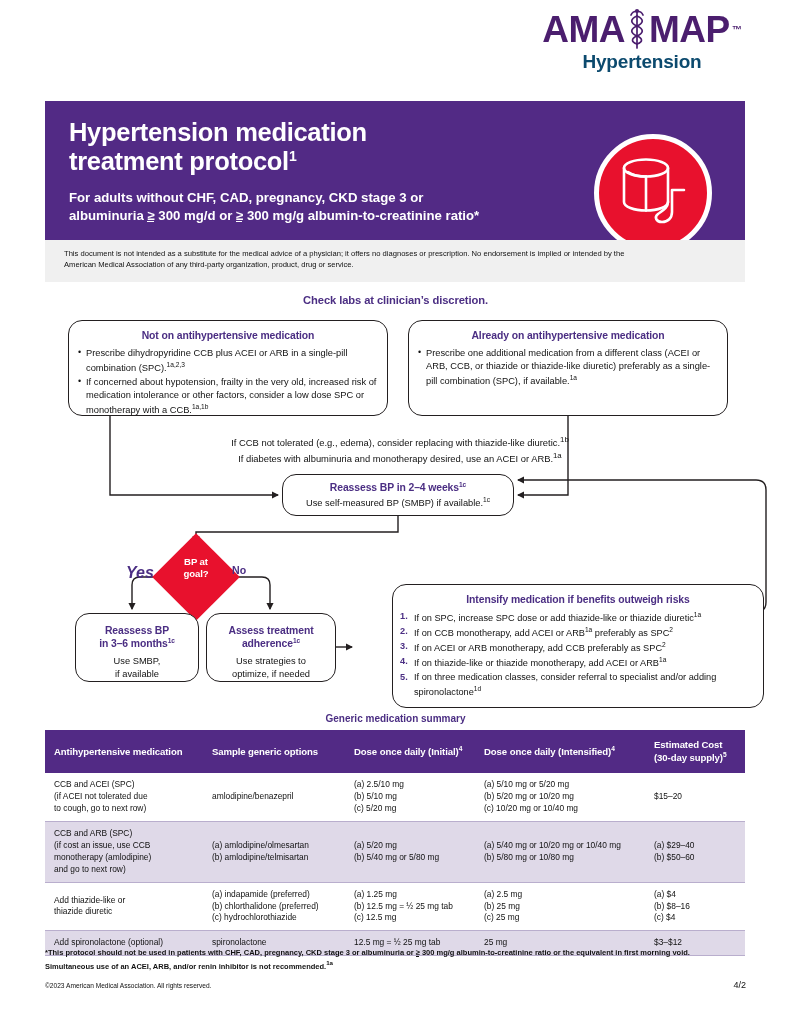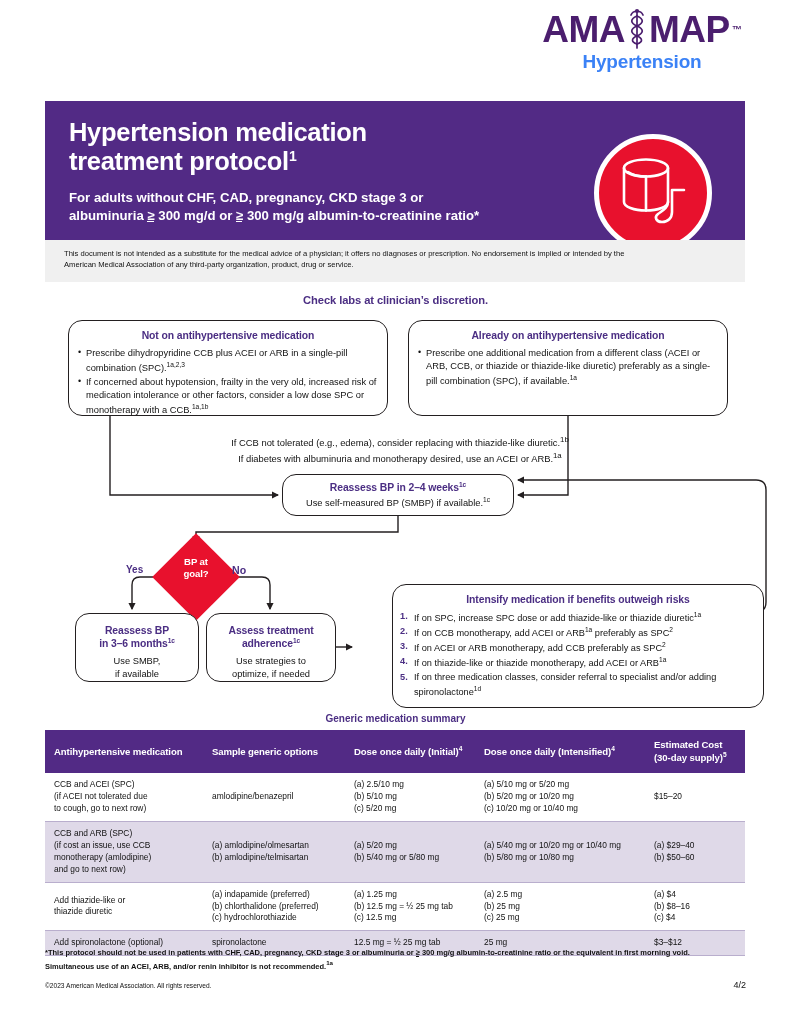--- a/index.html
+++ b/index.html
@@ -14,21 +14,21 @@
 
   
   .logo { position: absolute; right: 34px; top: 8px; text-align: center; width: 230px; }
   .logo-row { display: flex; align-items: center; justify-content: center; gap: 2px; }
   .logo-ama, .logo-map {
     font-size: 37px; font-weight: bold; color: #4B1E6E;
     letter-spacing: -0.5px; line-height: 1;
   }
   .logo-cad { width: 26px; height: 42px; position: relative; margin: 0 -3px; }
   .logo-tm { font-size: 10px; font-weight: bold; color: #4B1E6E; vertical-align: top; line-height: 1; margin-top: 2px;}
-  .logo-sub { font-size: 19px; font-weight: bold; color: #3b82f6; margin-top: 1px; letter-spacing: -0.2px; }
+  .logo-sub { font-size: 19px; font-weight: bold; color: #0c4a6e; margin-top: 1px; letter-spacing: -0.2px; }
 
   
   .banner {
     position: absolute; left: 45px; top: 101px; width: 700px; height: 139px;
     background: #522A85;
   }
   .banner-title {
     position: absolute; left: 24px; top: 17px; width: 450px;
     font-size: 25.5px; font-weight: bold; color: #ffffff; line-height: 1.13;
     letter-spacing: -0.3px;
@@ -115,21 +115,21 @@
     position: absolute; left: 165px; top: 264px; width: 62px; height: 62px;
     background: #E8112D; transform: rotate(45deg);
   }
   .diamond-label {
     position: absolute; left: 163px; top: 274px; width: 66px; text-align: center;
     font-size: 9.6px; font-weight: bold; color: #ffffff; line-height: 1.2;
     letter-spacing: -0.1px;
   }
   .lbl-yes {
     position: absolute; left: 126px; top: 282px;
-    font-size: 10px; font-weight: bold; color: #4B2E83;
+    font-size: 16px; font-weight: bold; color: #4B2E83; font-style: italic;
   }
   .lbl-no {
     position: absolute; left: 232px; top: 282px;
     font-size: 10.6px; font-weight: bold; color: #4B2E83;
   }
 
   #box-reassess36 { left: 75px; top: 331px; width: 124px; height: 69px; }
   #box-reassess36 .node-h { margin: 10px 4px 5px; }
   #box-assess { left: 206px; top: 331px; width: 130px; height: 69px; }
   #box-assess .node-h { margin: 10px 4px 5px; }

